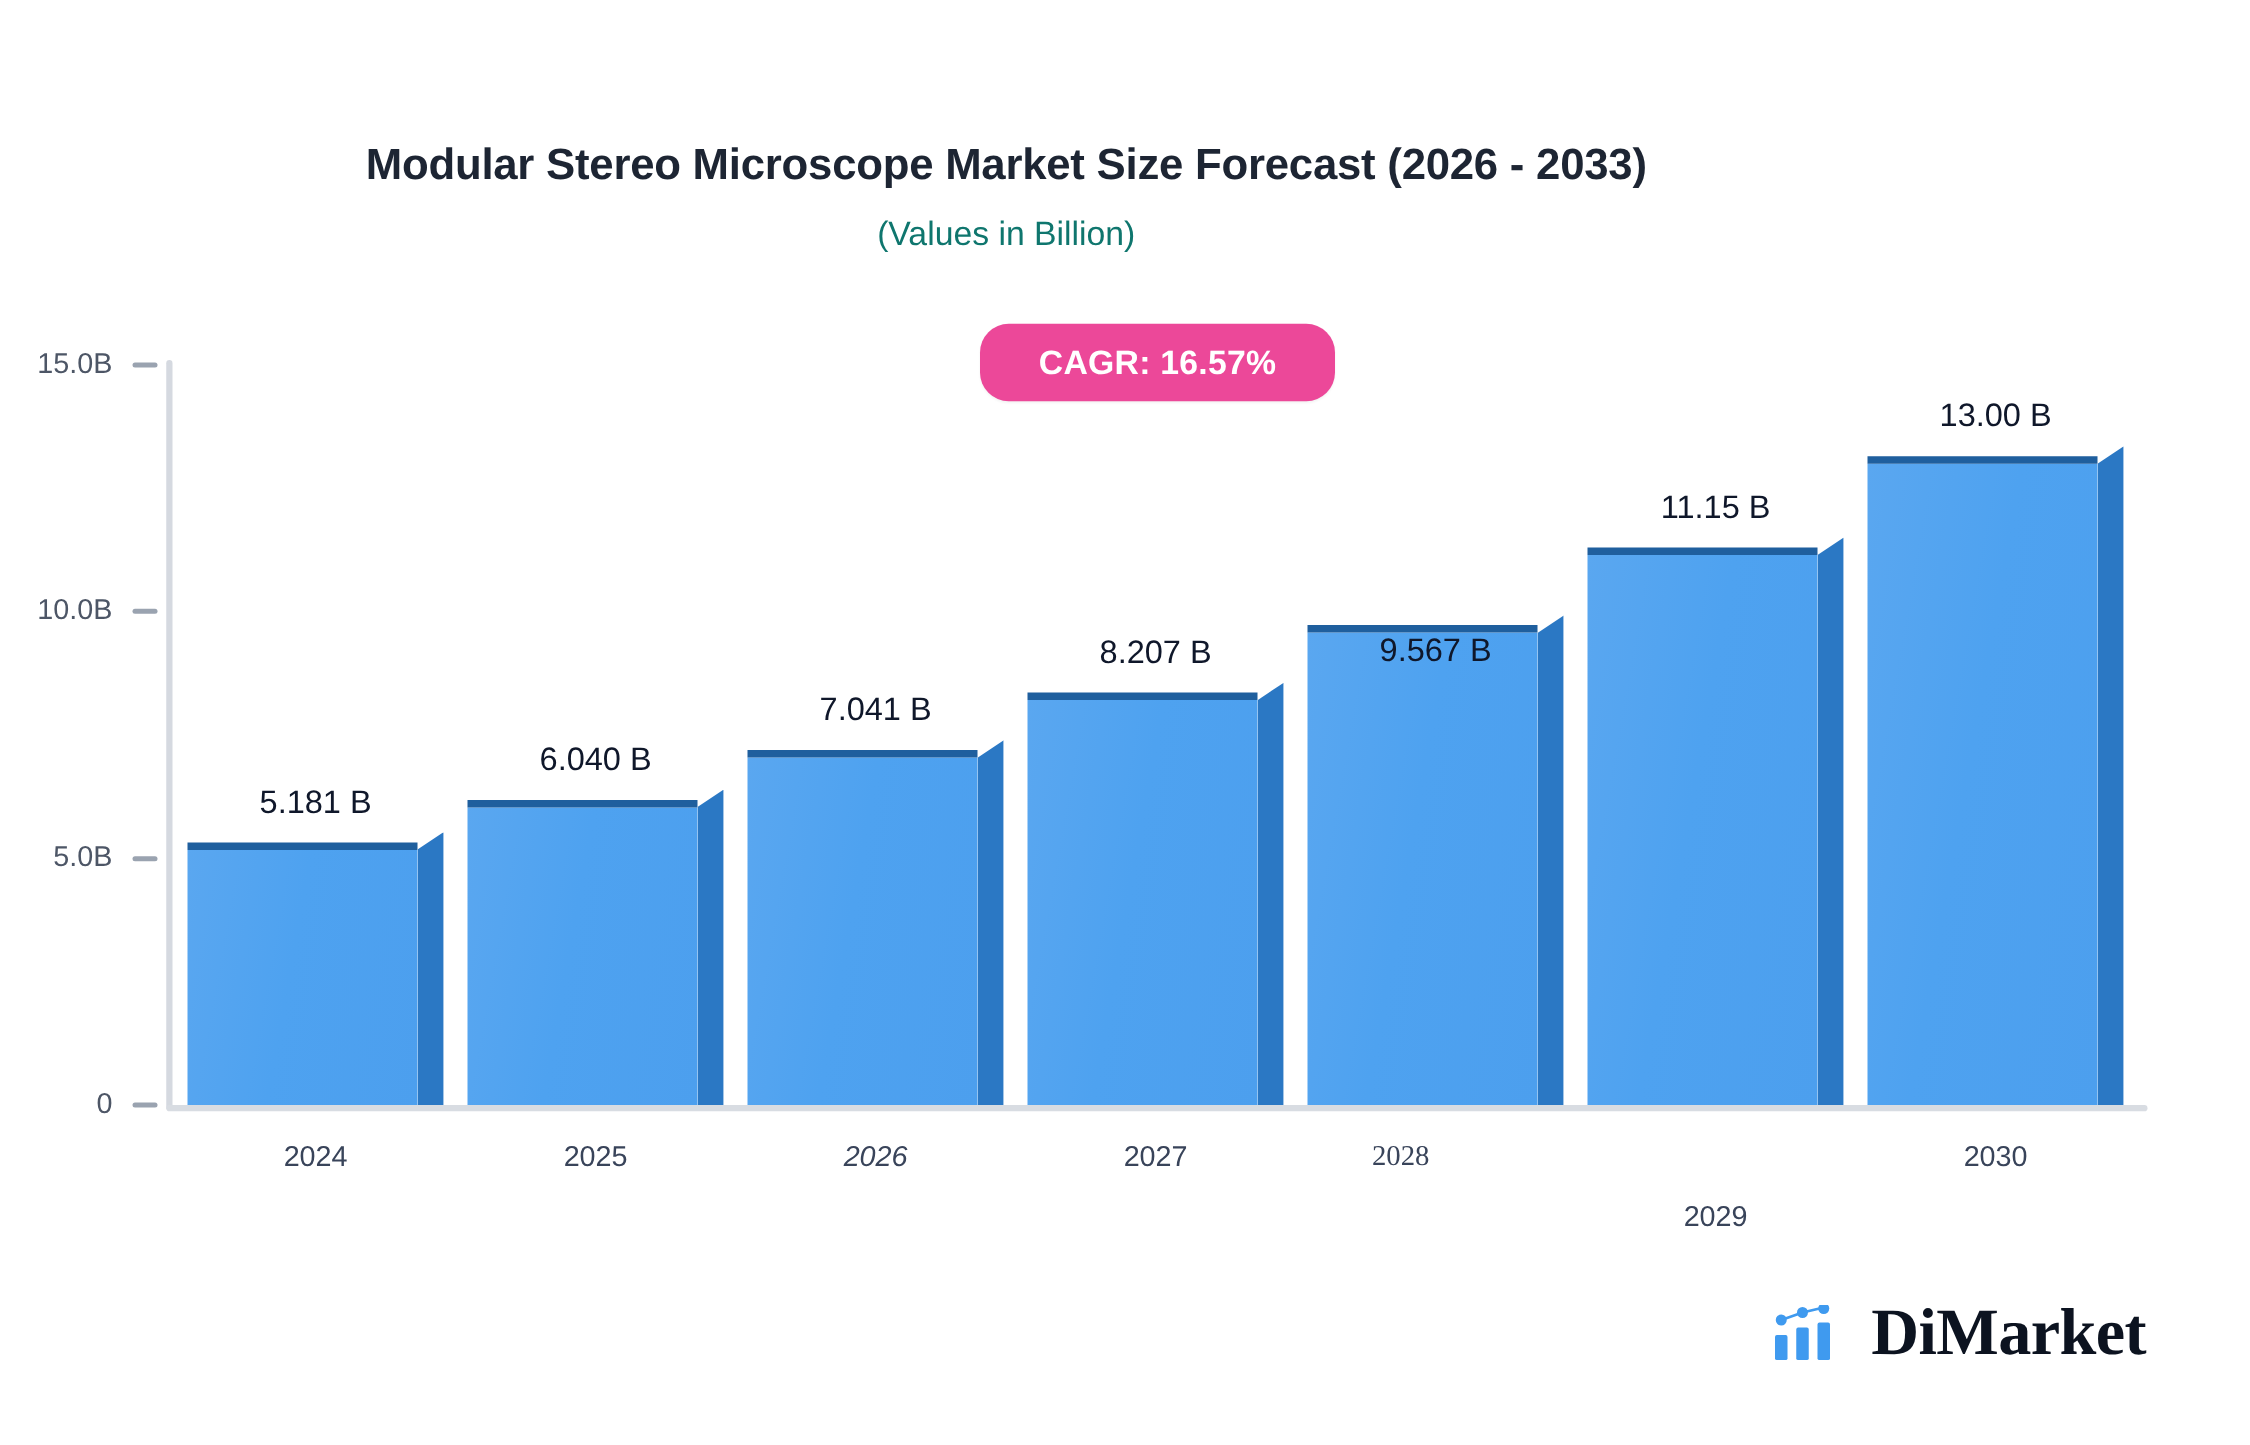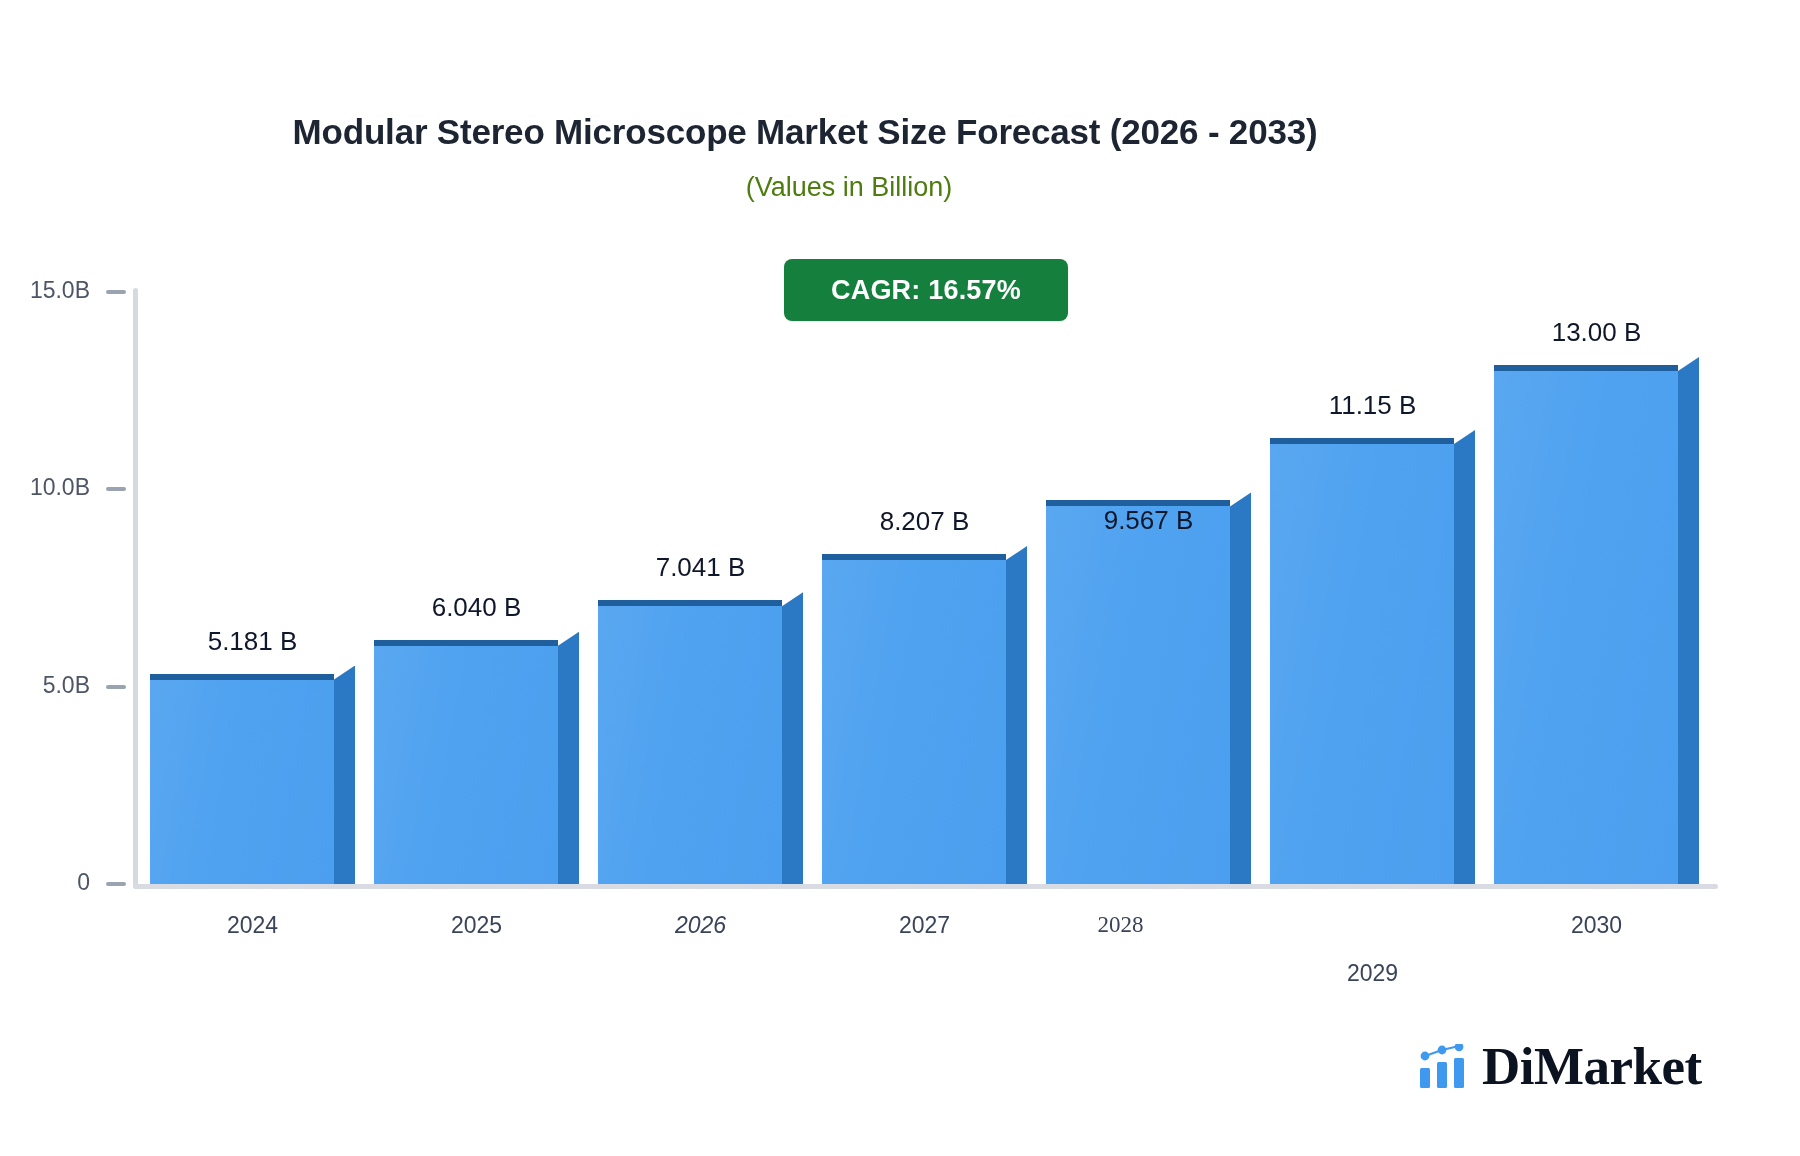--- a/index.html
+++ b/index.html
@@ -34,33 +34,32 @@
     white-space: nowrap;
   }
   .chart-subtitle {
     position: absolute;
     top: 172px;
     left: 0;
     width: 1610px;
     text-align: center;
     font-size: 27px;
     font-weight: normal;
-    color: #4d7c0f;
-    padding-left: 44px;
+    color: #0f766e;
   }
 
   
   .cagr-badge {
     position: absolute;
     top: 259px;
     left: 784px;
     width: 284px;
     height: 62px;
-    background: #15803d;
-    border-radius: 8px;
+    background: #ec4899;
+    border-radius: 23px;
     display: flex;
     align-items: center;
     justify-content: center;
     box-shadow: 0 1px 2px rgba(0,0,0,0.05);
   }
   .cagr-badge-label {
     color: #ffffff;
     font-size: 27px;
     font-weight: bold;
     letter-spacing: 0.2px;
@@ -152,21 +151,21 @@
     color: #39445a;
   }
 
   
   .logo {
     position: absolute;
     left: 1418px;
     top: 1040px;
     display: flex;
     align-items: center;
-    gap: 12px;
+    gap: 27px;
     justify-content: center;
   }
   .logo-mark {
     width: 52px;
     height: 46px;
     display: block;
   }
   .logo-text {
     font-family: "Liberation Serif", serif;
     font-size: 53px;

